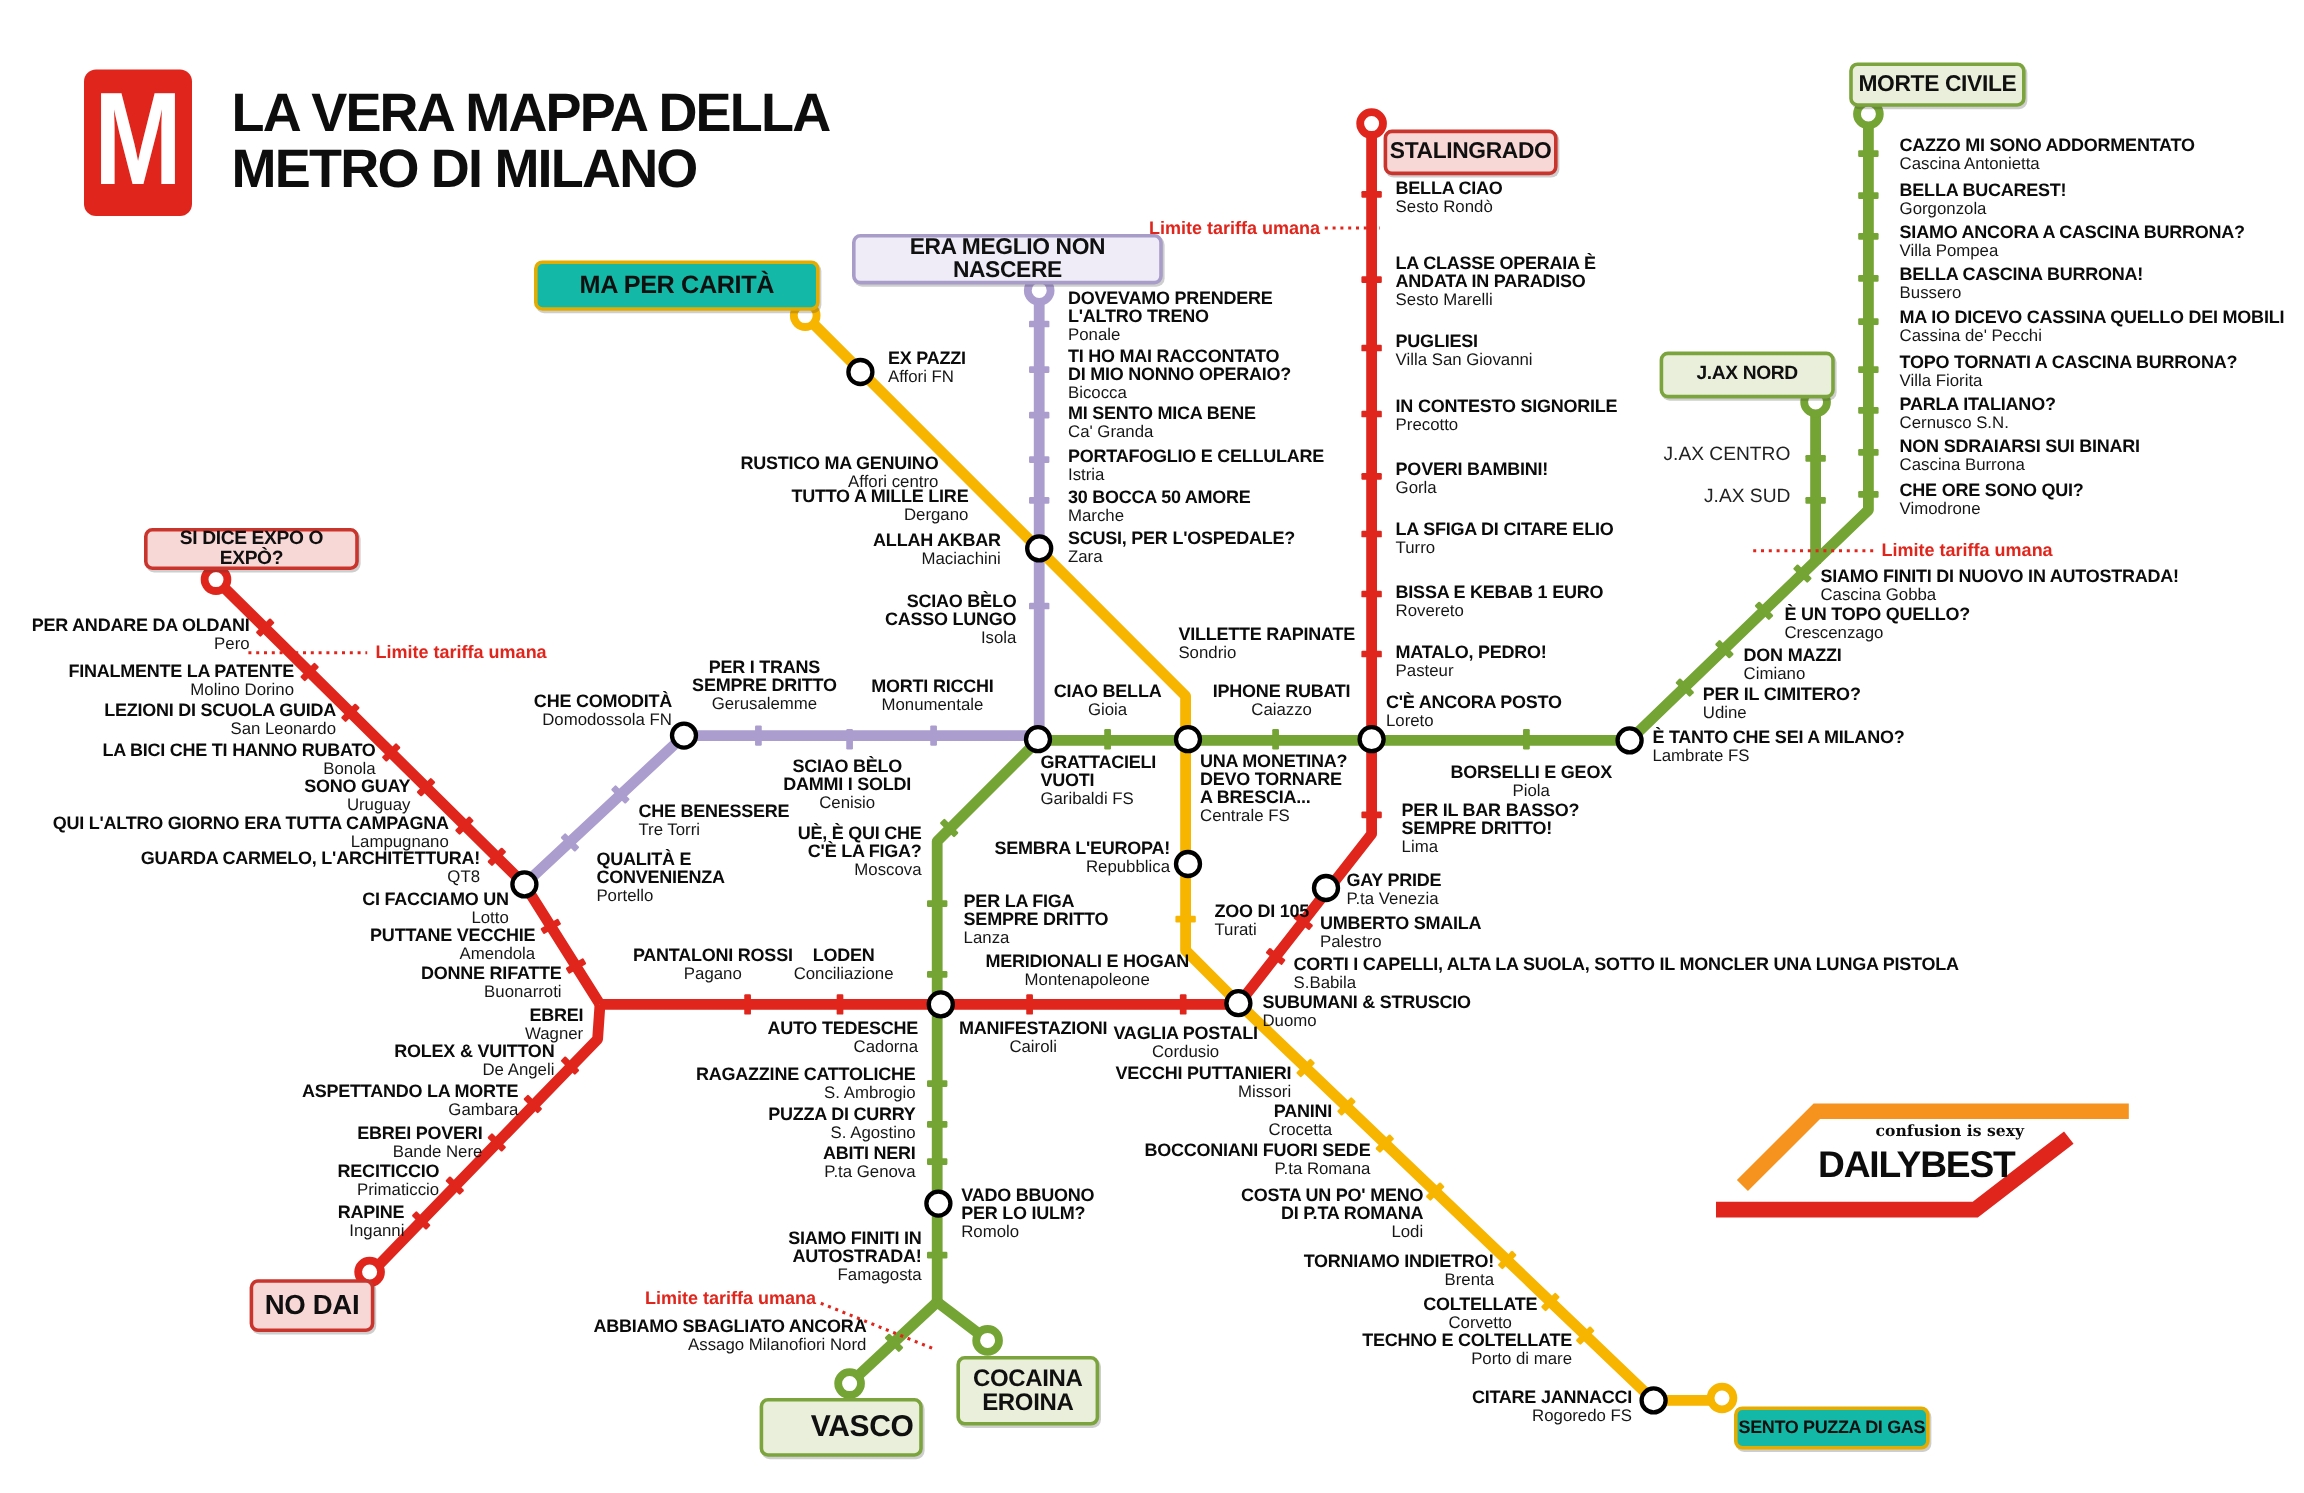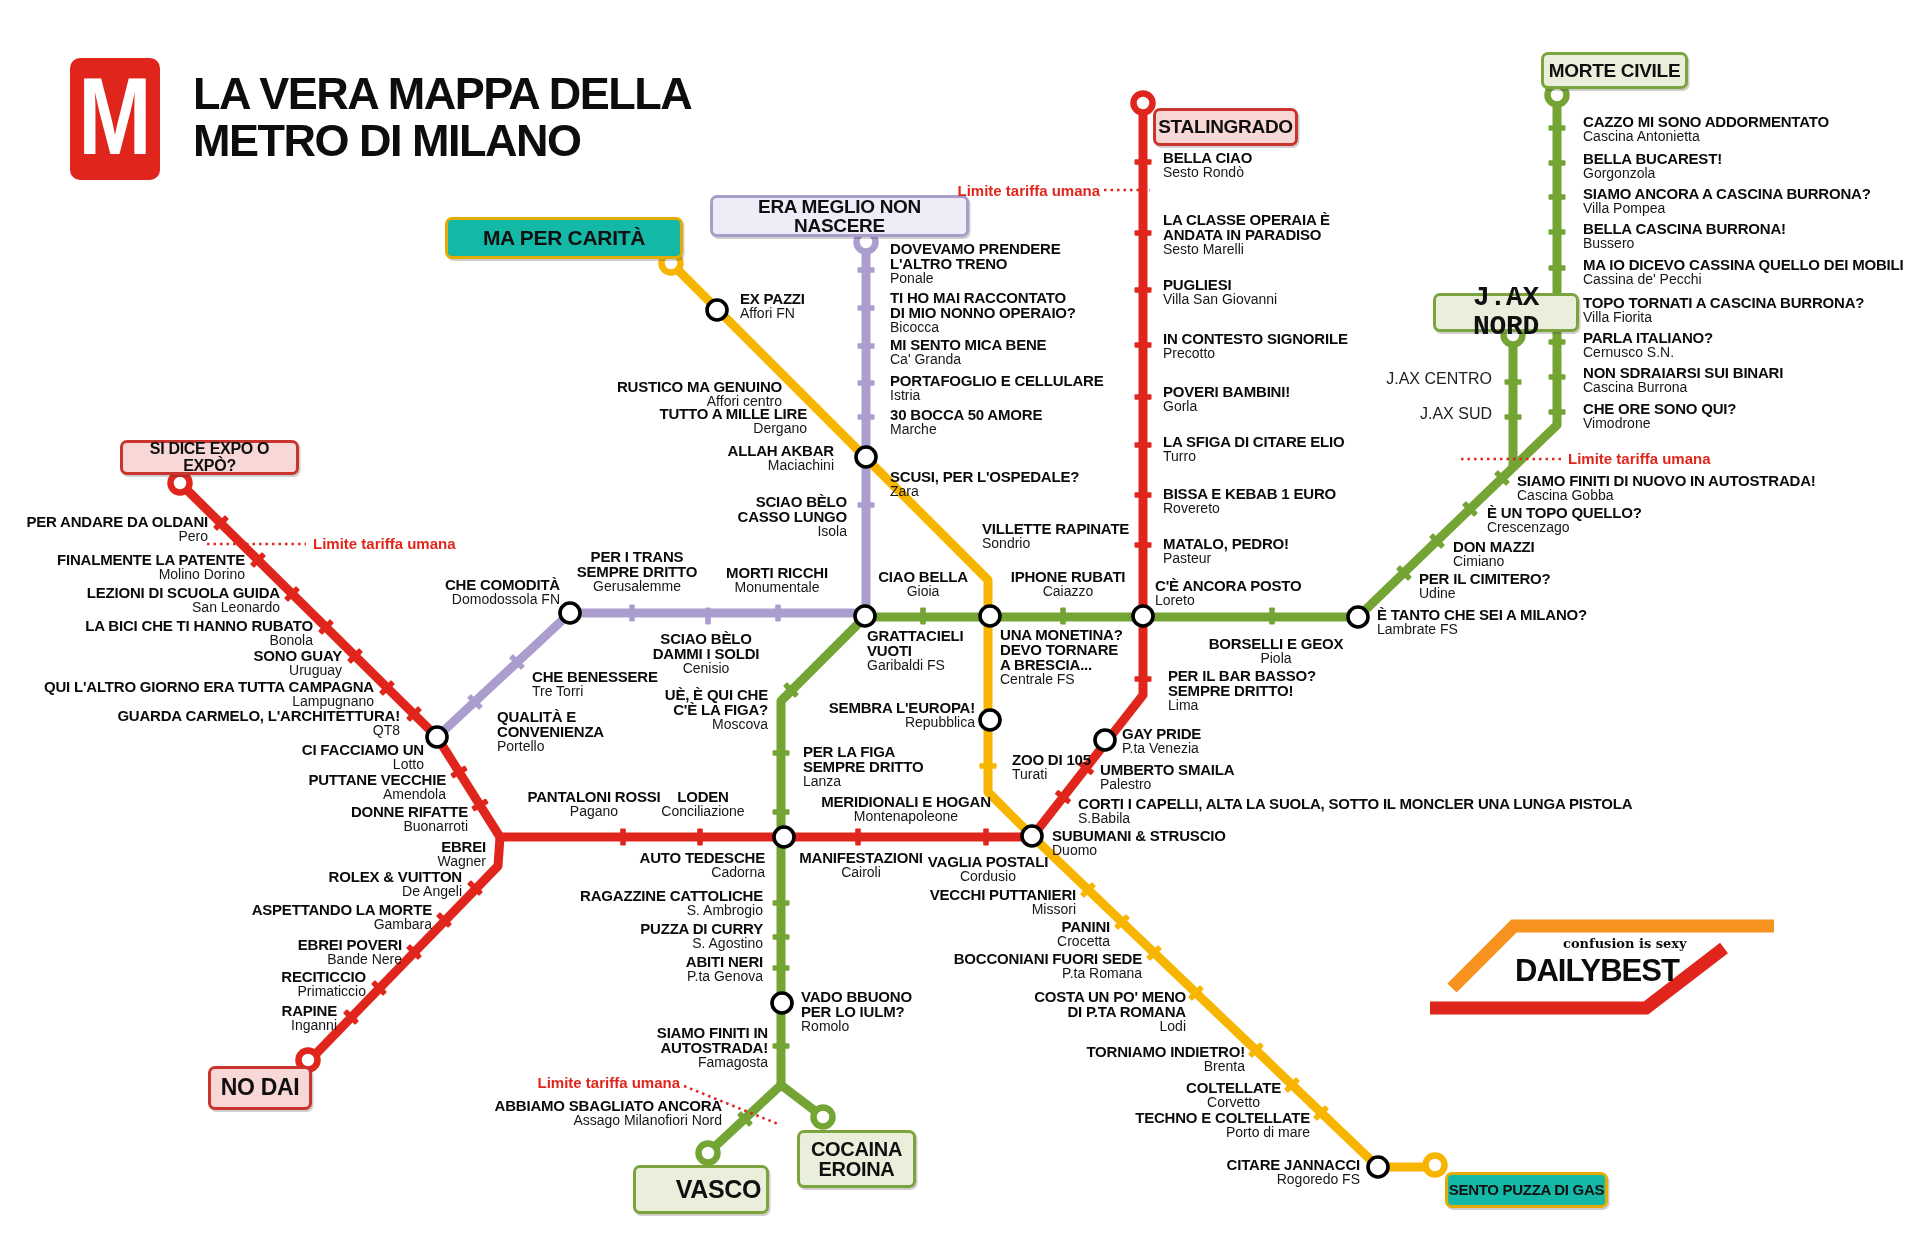--- a/index.html
+++ b/index.html
@@ -319,21 +319,21 @@
         <div class="s">Affori centro</div>
       </div>
       <div class="st r" style="right: 1113px; top: 406px;">
         <div class="n">TUTTO A MILLE LIRE</div>
         <div class="s">Dergano</div>
       </div>
       <div class="st r" style="right: 1086px; top: 443px;">
         <div class="n">ALLAH AKBAR</div>
         <div class="s">Maciachini</div>
       </div>
-      <div class="st l" style="left: 890px; top: 441px; margin-top: 28px;">
+      <div class="st l" style="left: 890px; top: 441px;">
         <div class="n">SCUSI, PER L'OSPEDALE?</div>
         <div class="s">Zara</div>
       </div>
       <div class="st l" style="left: 982px; top: 521px;">
         <div class="n">VILLETTE RAPINATE</div>
         <div class="s">Sondrio</div>
       </div>
       <div class="st r" style="right: 945px; top: 700px;">
         <div class="n">SEMBRA L'EUROPA!</div>
         <div class="s">Repubblica</div>
@@ -563,21 +563,21 @@
       </div>
       <div class="term purple" style="left: 710px; top: 195px; width: 253px; height: 36px; font-size: 19px;">
         <div class="tl">ERA MEGLIO NON NASCERE</div>
       </div>
       <div class="term red" style="left: 1153px; top: 108px; width: 139px; height: 32px; font-size: 19px;">
         <div class="tl">STALINGRADO</div>
       </div>
       <div class="term green" style="left: 1541px; top: 52px; width: 141px; height: 31px; font-size: 19px;">
         <div class="tl">MORTE CIVILE</div>
       </div>
-      <div class="term green" style="left: 1433px; top: 293px; width: 140px; height: 33px; font-size: 28px; font-family: Liberation Mono, monospace;">
+      <div class="term green" style="left: 1383px; top: 293px; width: 140px; height: 33px; font-size: 16px;">
         <div class="tl">J.AX NORD</div>
       </div>
       <div class="term red" style="left: 120px; top: 440px; width: 173px; height: 29px; font-size: 16px;">
         <div class="tl">SI DICE EXPO O EXPÒ?</div>
       </div>
       <div class="term red" style="left: 208px; top: 1066px; width: 98px; height: 38px; font-size: 23px;">
         <div class="tl">NO DAI</div>
       </div>
       <div class="term green" style="left: 633px; top: 1165px; width: 95px; height: 43px; font-size: 25px; padding-left: 35px;">
         <div class="tl">VASCO</div>

